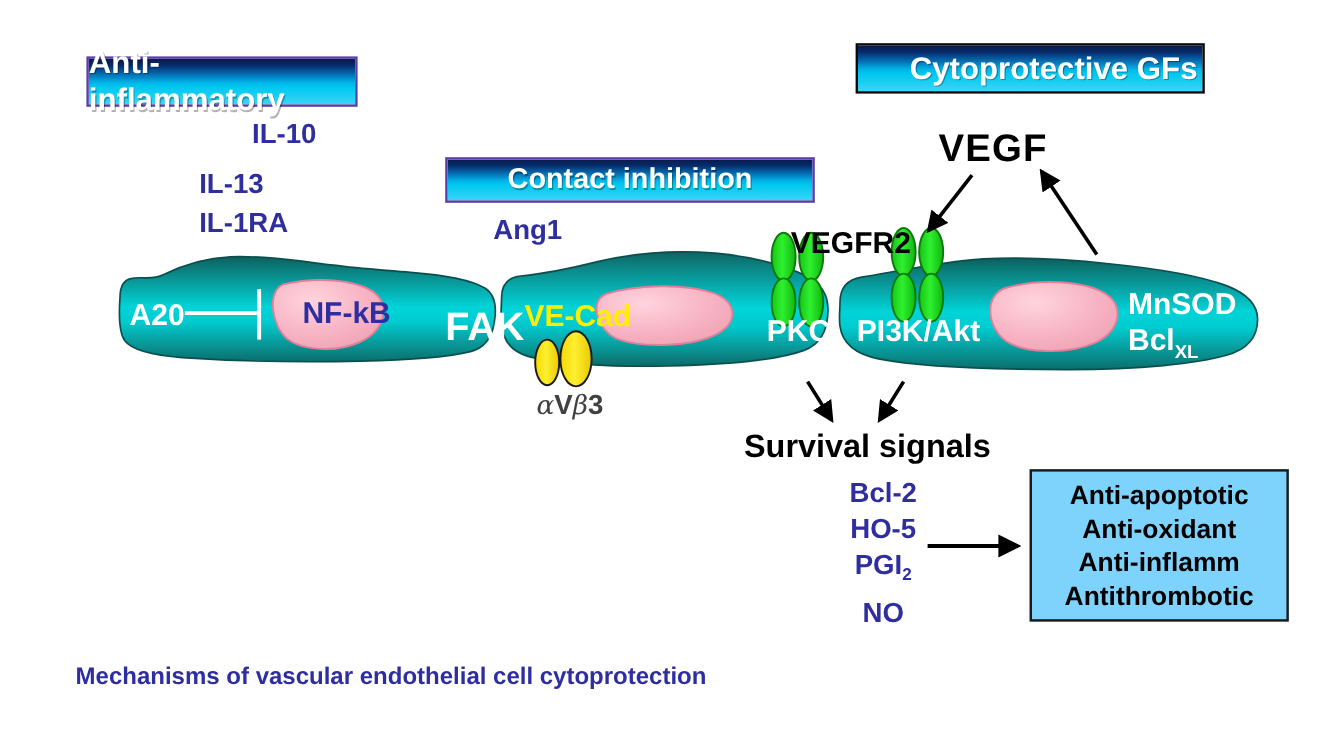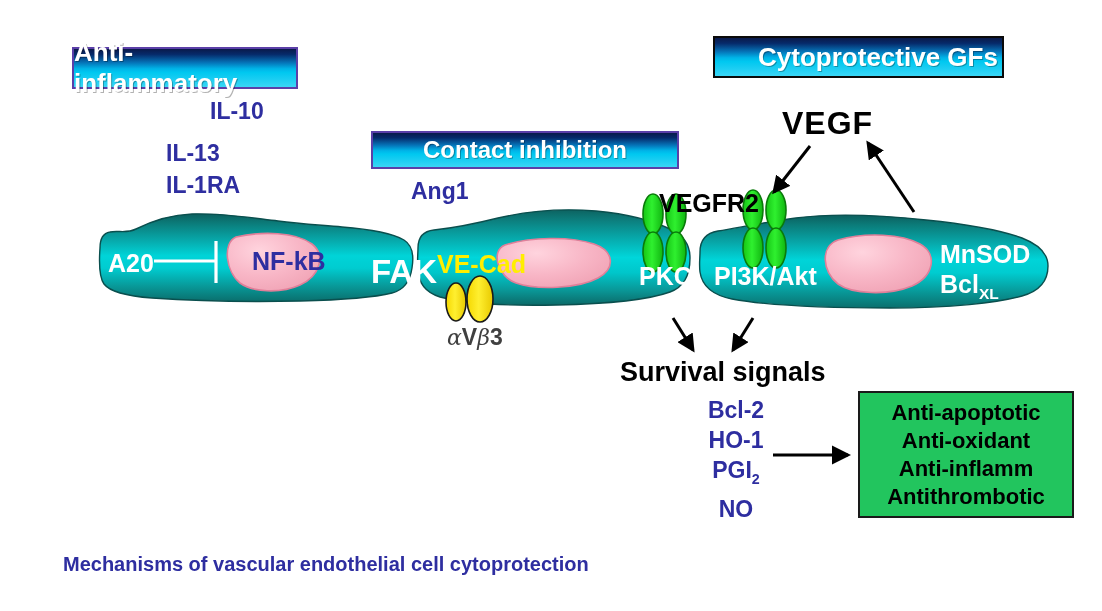--- a/index.html
+++ b/index.html
@@ -132,21 +132,21 @@
     font-weight: bold;
     font-size: 23px;
     line-height: 30px;
   }
 
   
   #outcome-box {
     position: absolute;
     left: 858px; top: 391px;
     width: 216px; height: 127px;
-    background: #22c55e;
+    background: #7dd3fc;
     border: 2px solid #1a1a1a;
     display: flex;
     flex-direction: column;
     align-items: center;
     justify-content: center;
     color: #000000;
     font-weight: bold;
     font-size: 22px;
     line-height: 28px;
   }
@@ -324,21 +324,21 @@
   <div id="label-vecad" class="cell-label">VE-Cad</div>
   <div id="label-pkc" class="cell-label">PKC</div>
   <div id="label-pi3kakt" class="cell-label">PI3K/Akt</div>
   <div id="label-mnsod" class="cell-label">MnSOD</div>
   <div id="label-bclxl" class="cell-label">
     <span>Bcl</span><span class="subsc">XL</span>
   </div>
 
   <div id="survival-list">
     <div>Bcl-2</div>
-    <div>HO-1</div>
+    <div>HO-5</div>
     <div><span>PGI</span><span class="subsc">2</span></div>
     <div>NO</div>
   </div>
 
   <div id="outcome-box">
     <div>Anti-apoptotic</div>
     <div>Anti-oxidant</div>
     <div>Anti-inflamm</div>
     <div>Antithrombotic</div>
   </div>

